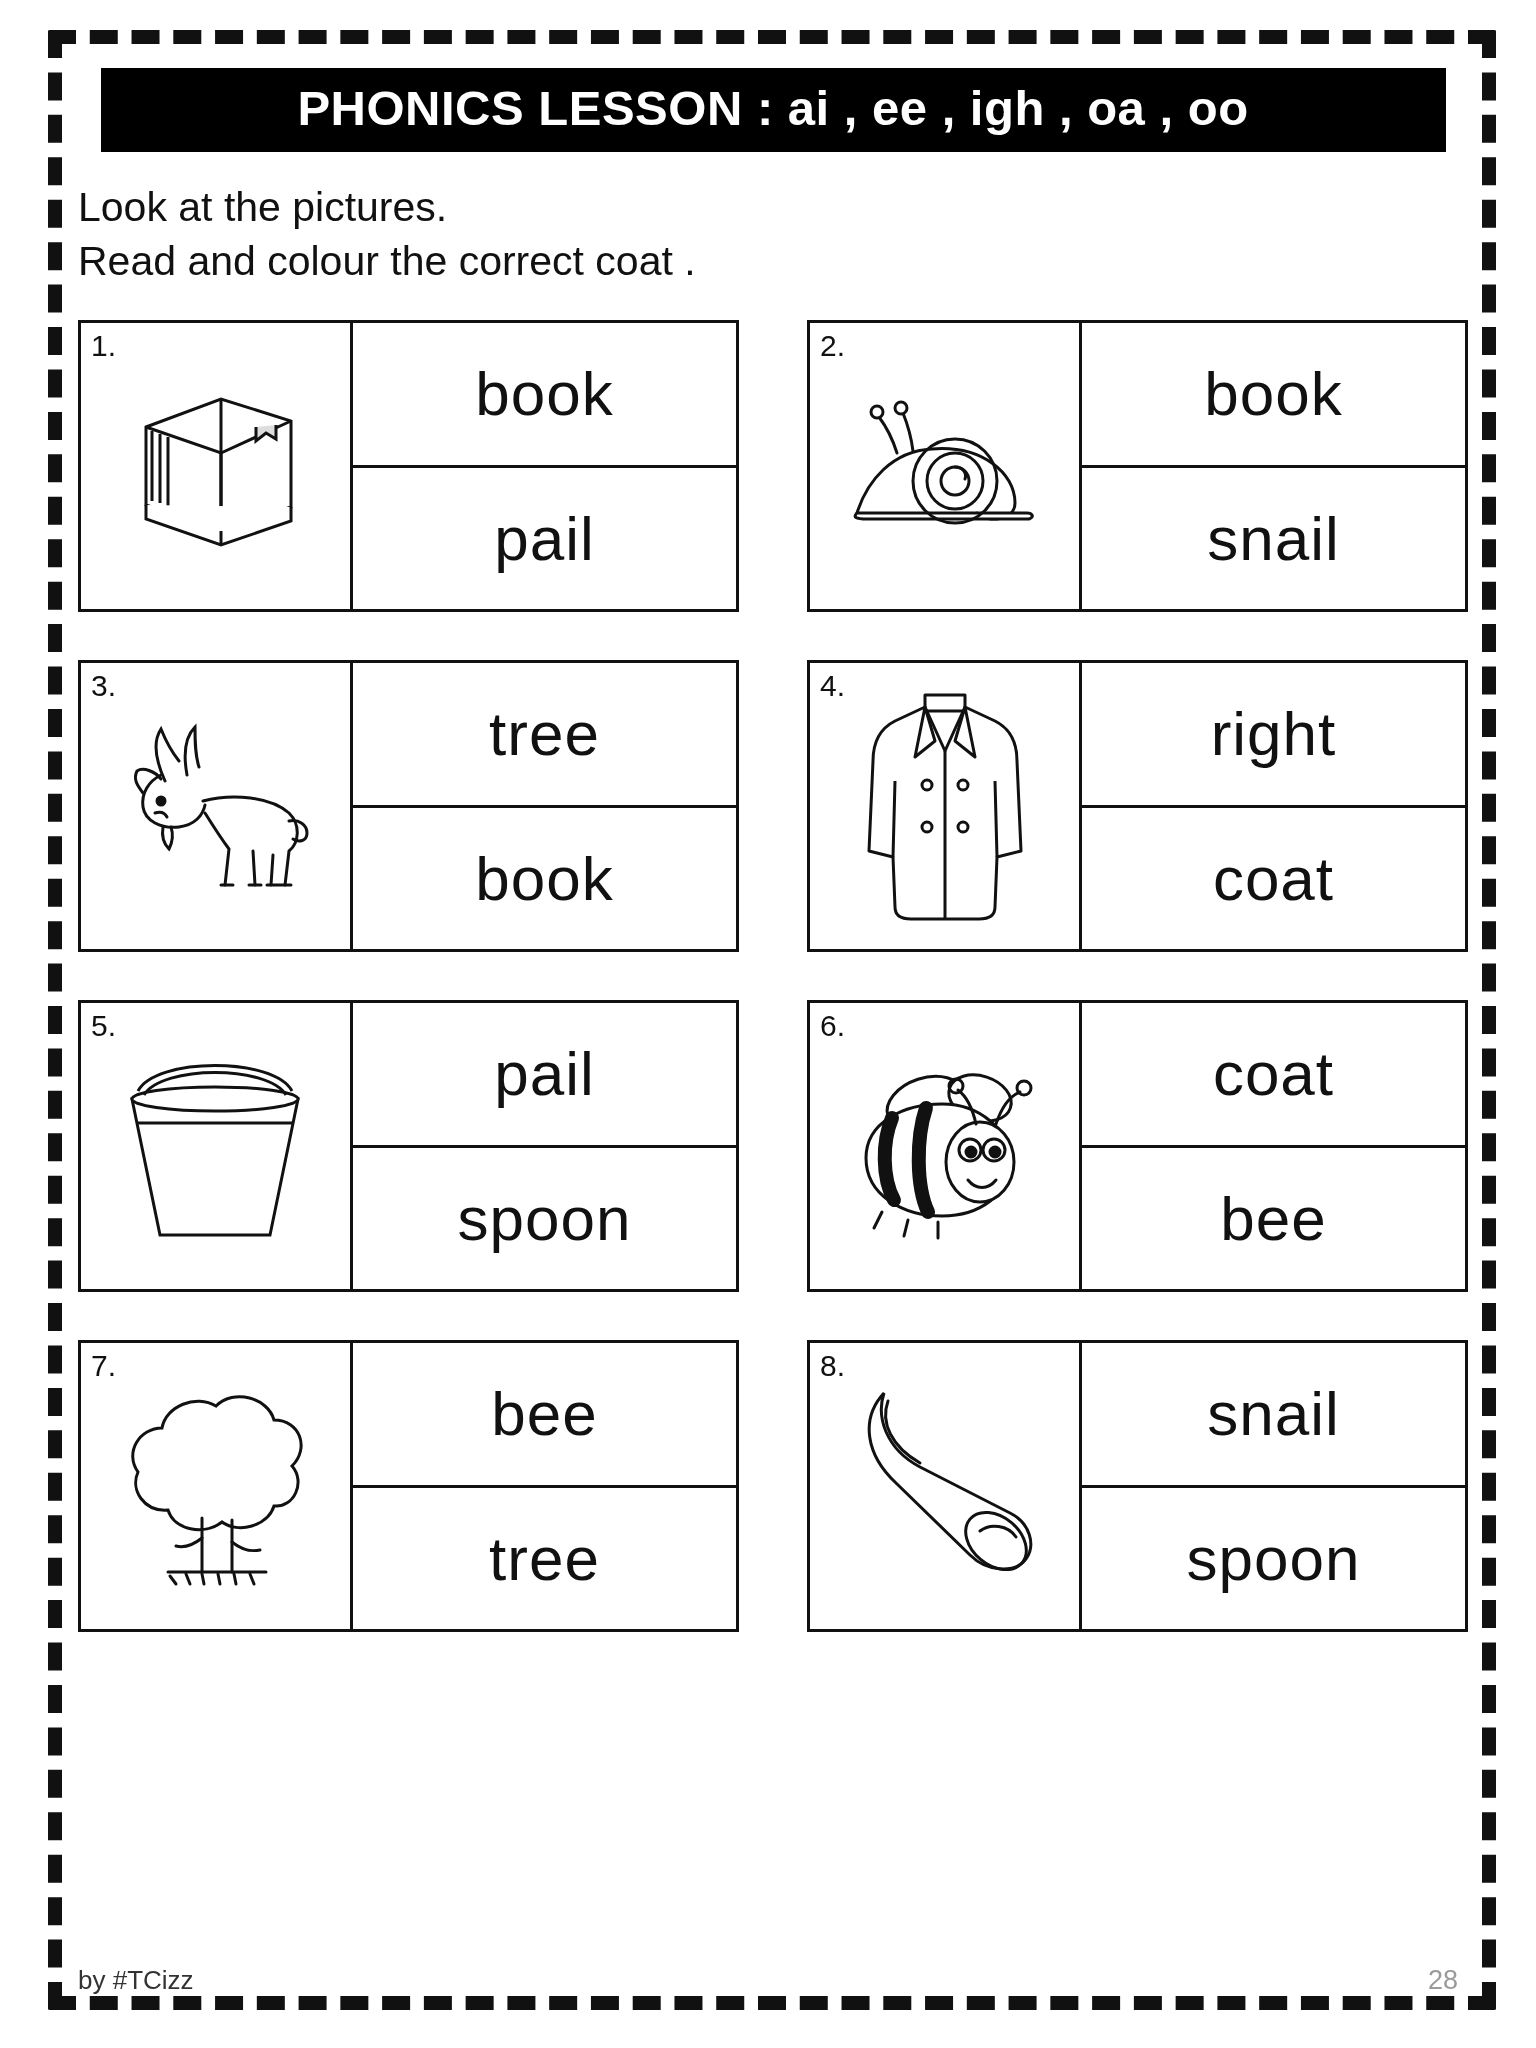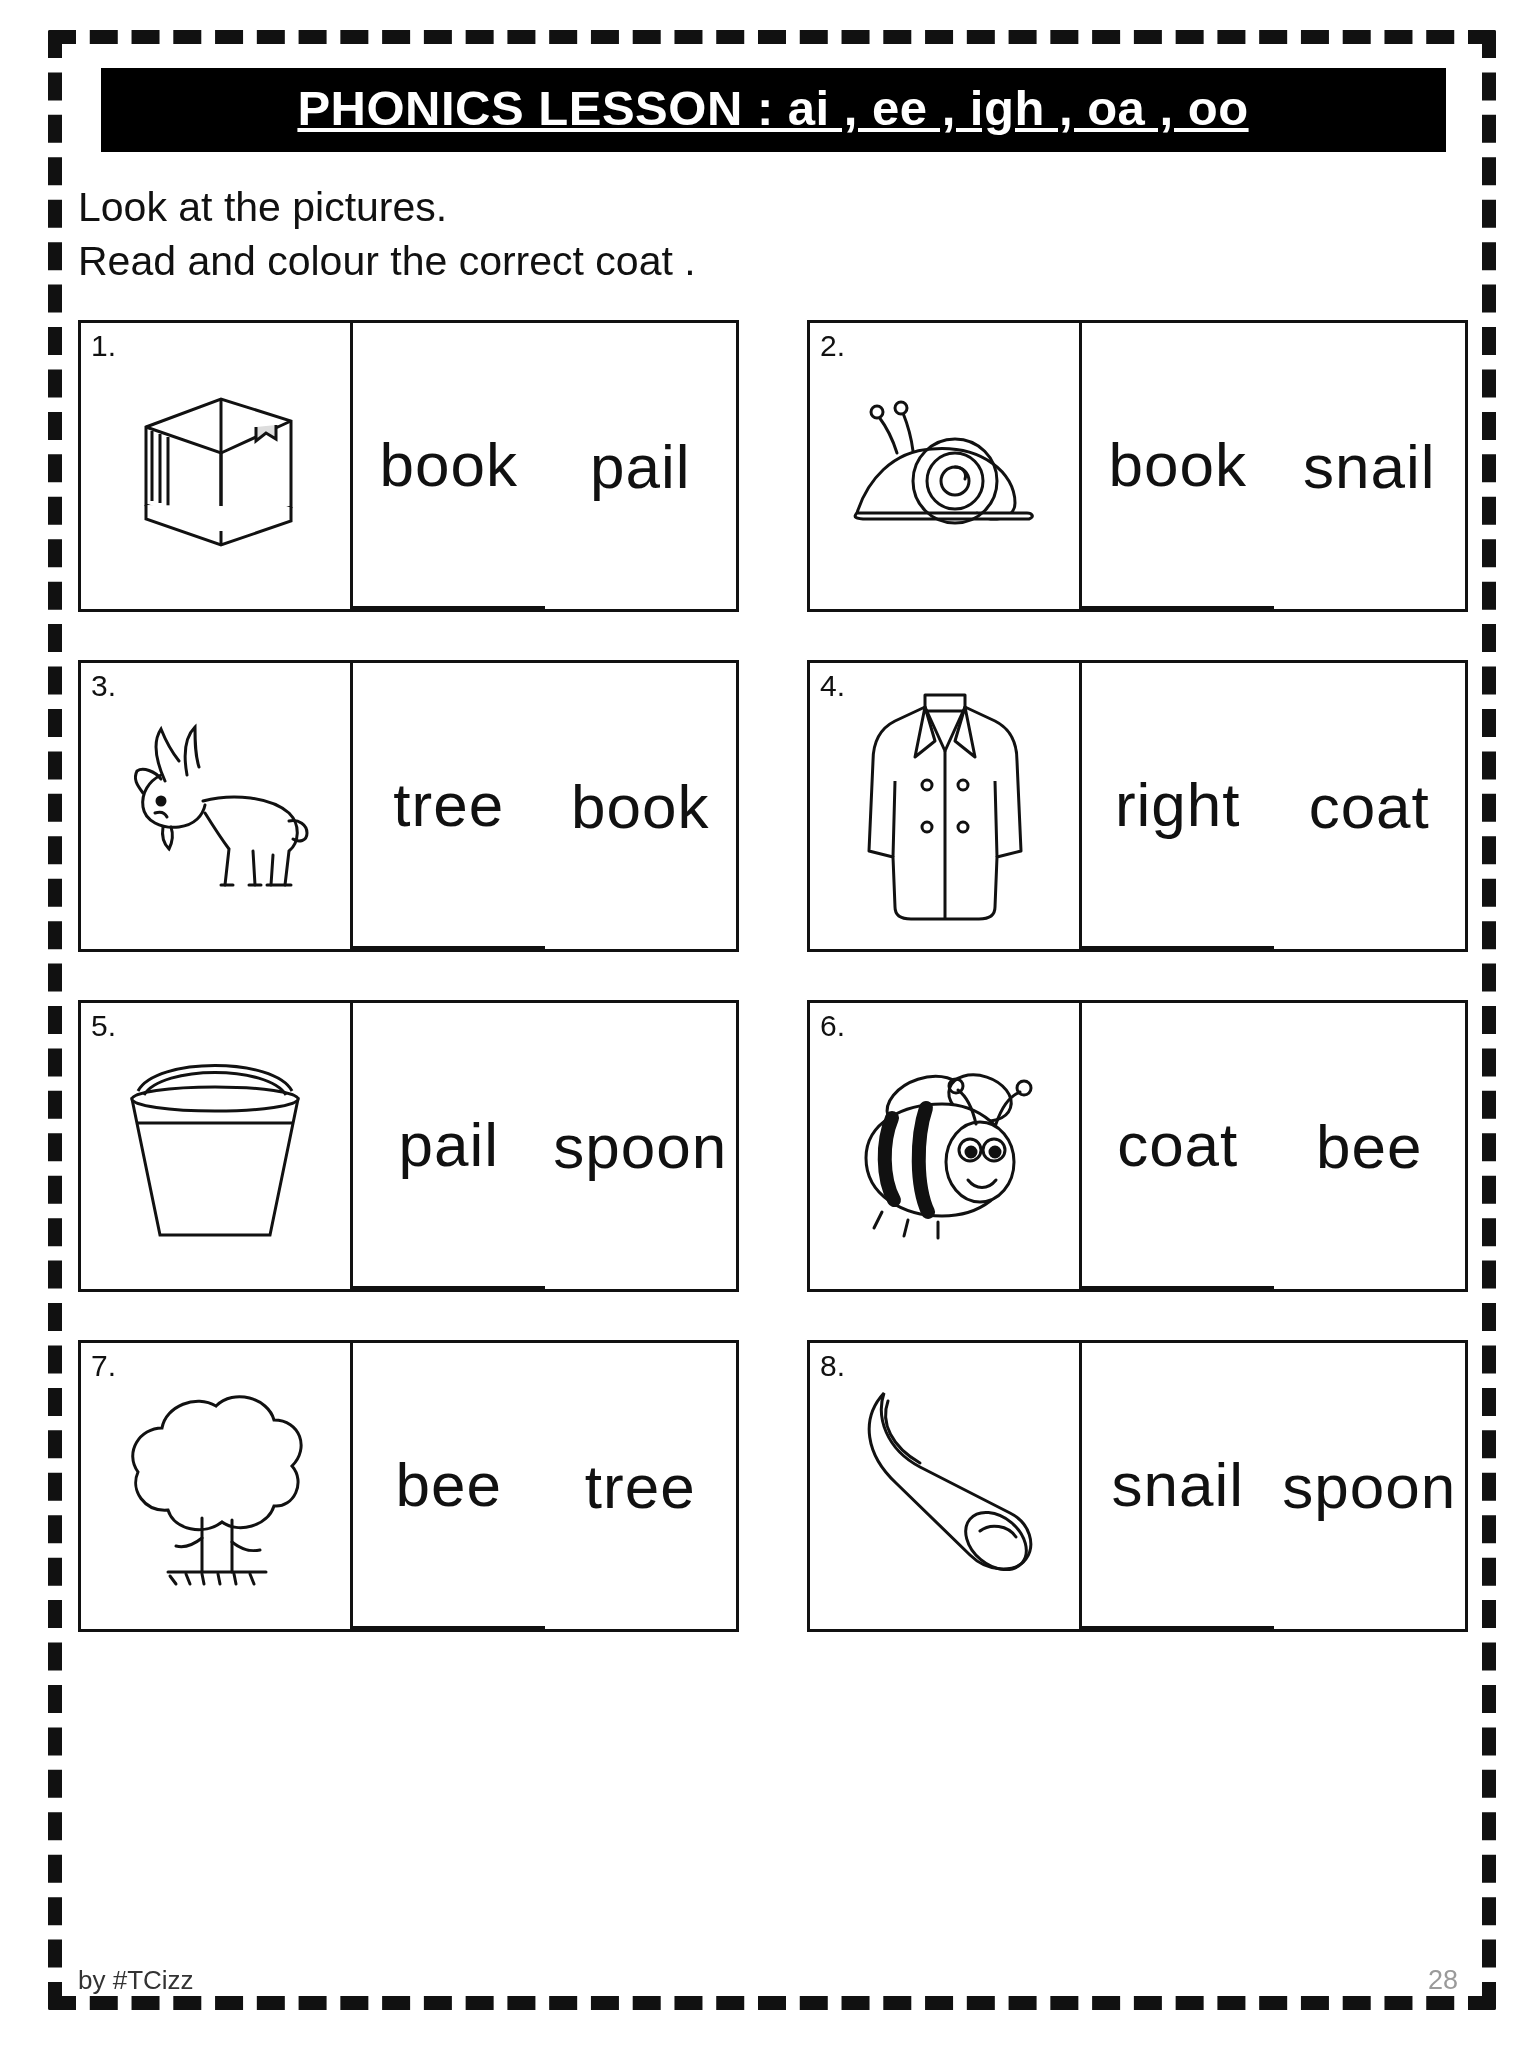--- a/index.html
+++ b/index.html
@@ -46,21 +46,20 @@
     padding: 14px 0 20px 0;
     height: 84px;
   }
   .title-bar .title-text {
     font-size: 49px;
     font-weight: bold;
     letter-spacing: 0.5px;
     line-height: 52px;
     display: block;
     white-space: nowrap;
-    text-decoration: underline;
   }
 
   .instructions {
     text-align: left;
     margin-top: 28px;
     color: #111;
   }
   .instructions .line {
     font-size: 41px;
     line-height: 54px;
@@ -98,20 +97,21 @@
     left: 10px;
     top: 6px;
     font-size: 30px;
     color: #111;
     line-height: 34px;
   }
 
   .words-cell {
     flex: 1;
     display: flex;
+    flex-direction: column;
   }
   .word {
     flex: 1;
     display: flex;
     align-items: center;
     justify-content: center;
     font-size: 62px;
     color: #111;
     letter-spacing: 1px;
   }

